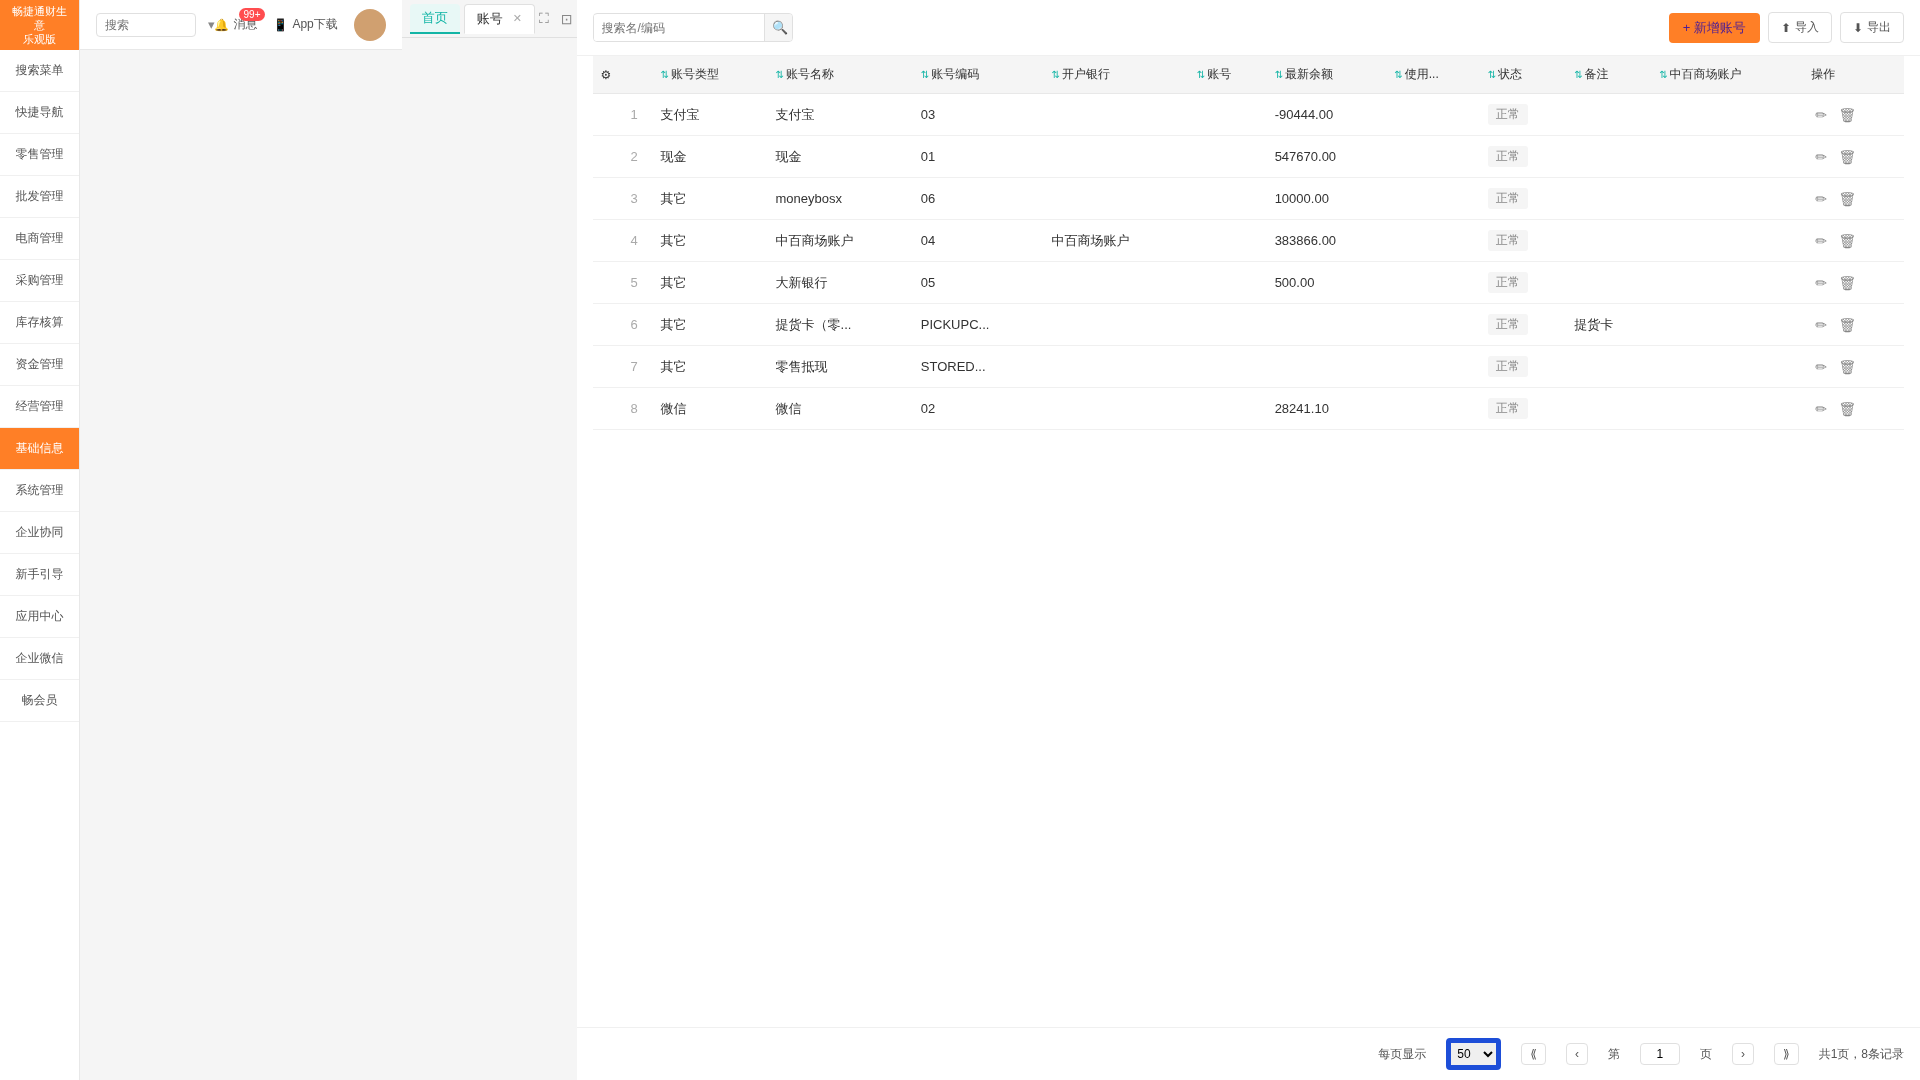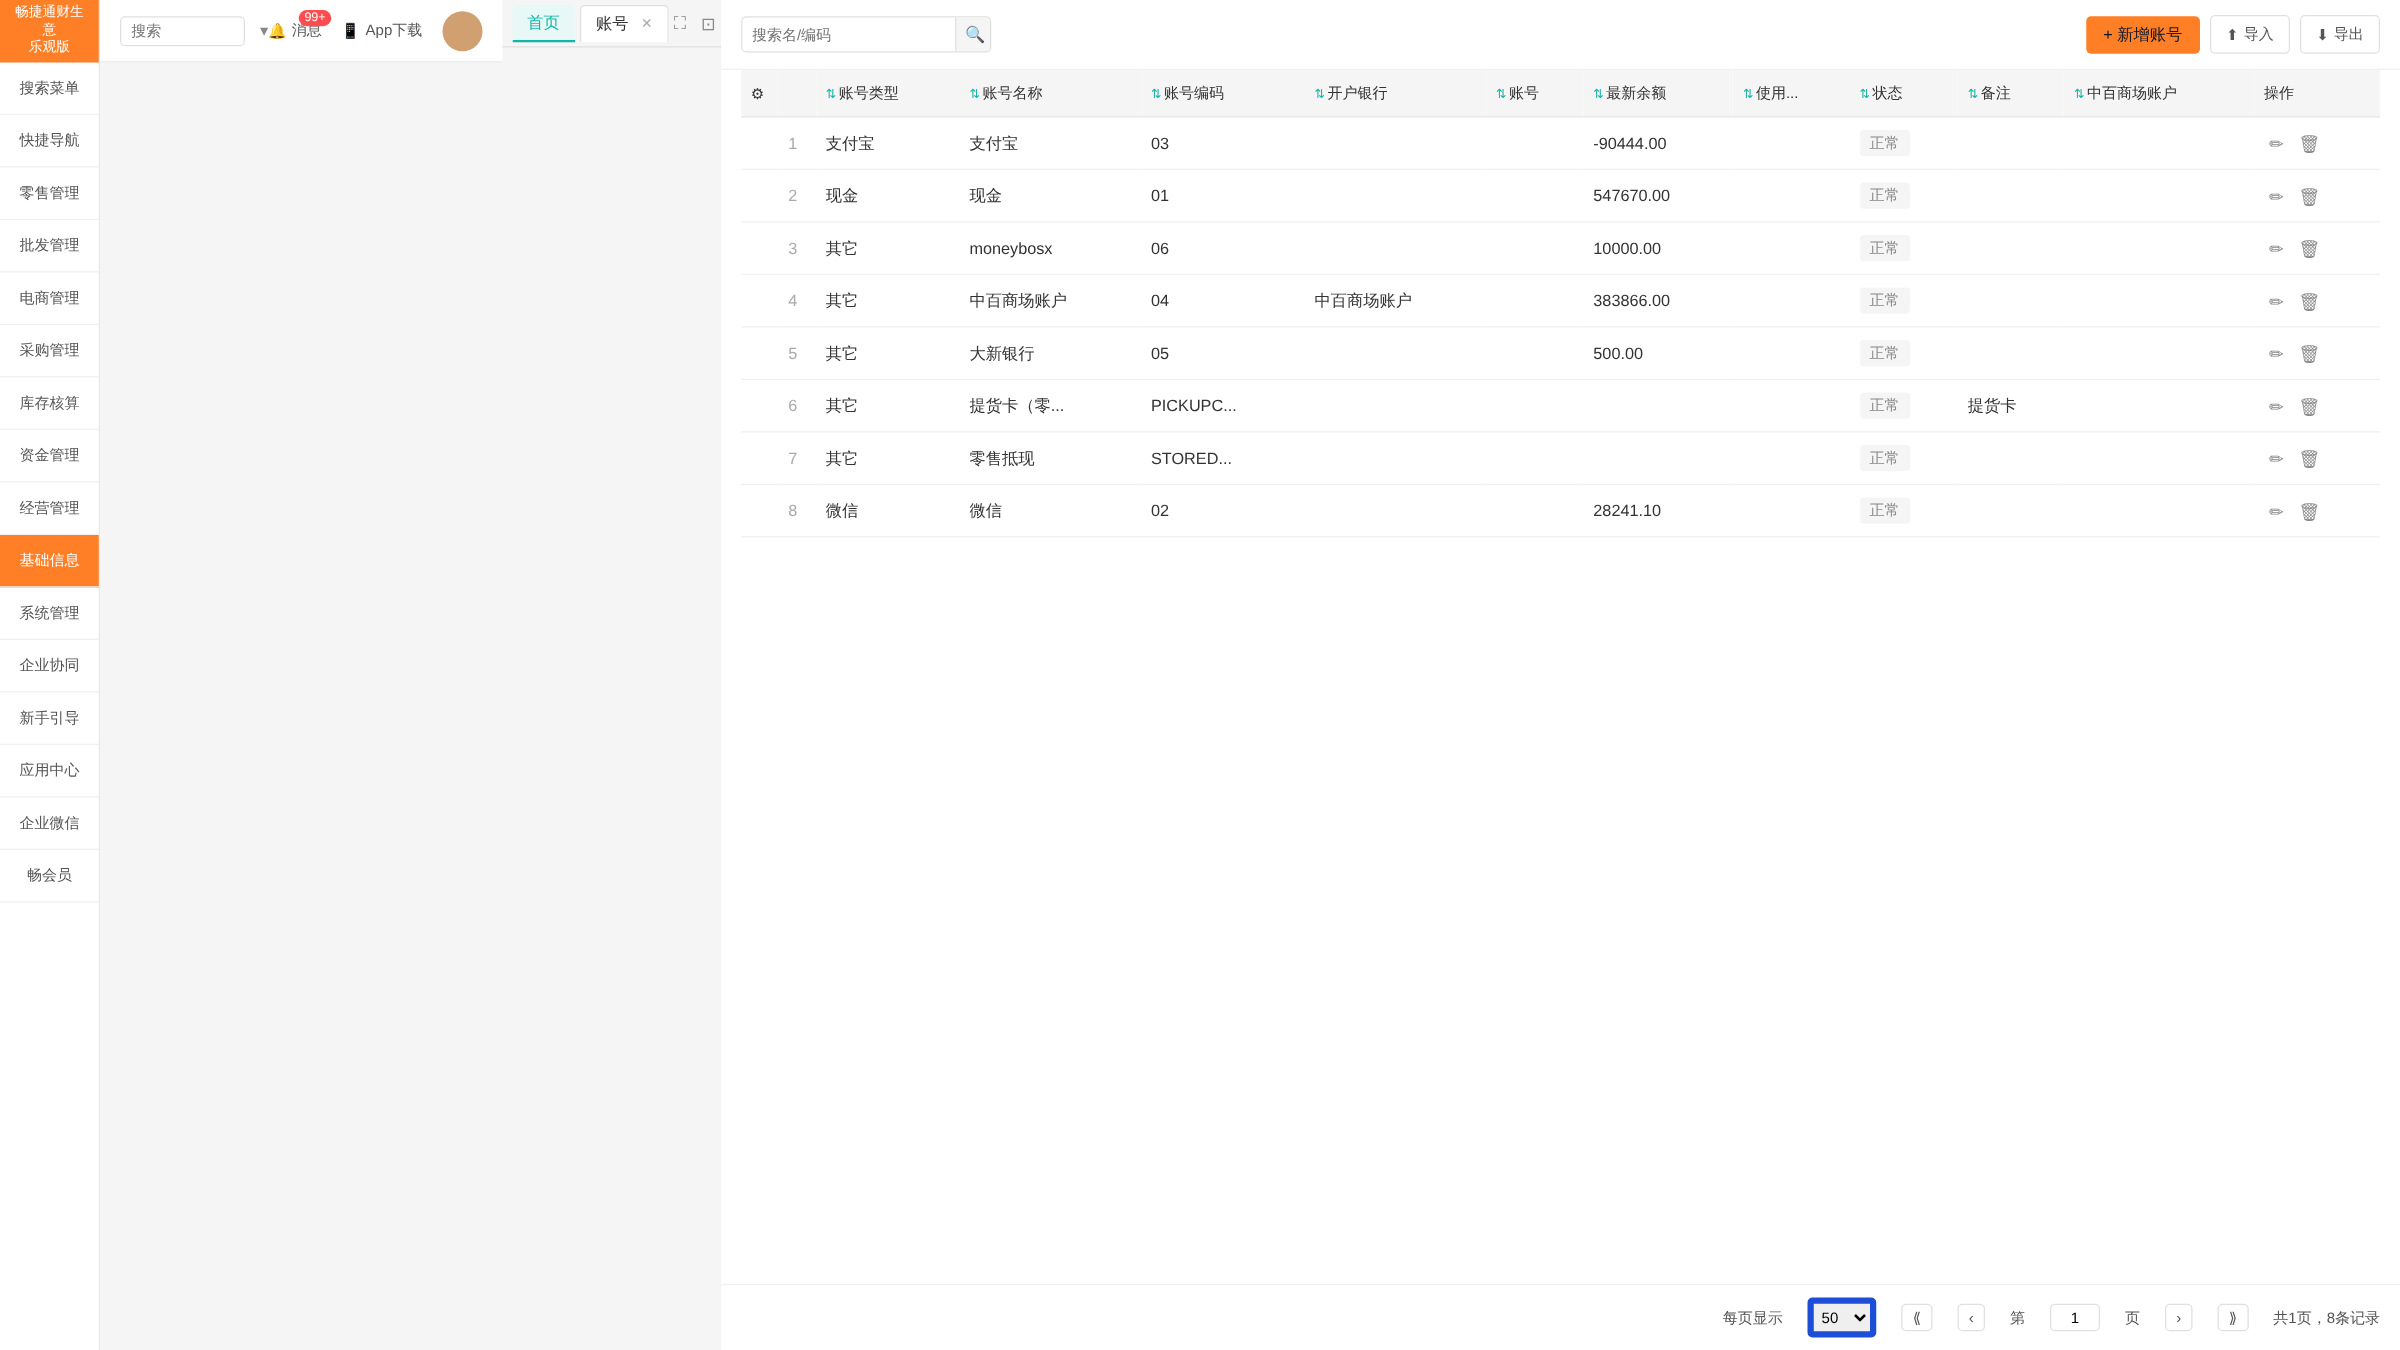--- a/index.html
+++ b/index.html
@@ -14,21 +14,20 @@
       border-right: 1px solid #e8e8e8;
       flex-shrink: 0;
     }
     .sidebar-logo {
       background: #ff7f26;
       height: 50px;
       display: flex;
       align-items: center;
       justify-content: flex-start;
       padding: 8px;
-      font-family: Liberation Mono, monospace;
     }
     .logo-text {
       color: #fff;
       font-size: 11px;
       text-align: center;
       line-height: 1.3;
     }
     .sidebar-item {
       padding: 12px 4px;
       text-align: center;
@@ -127,21 +126,21 @@
       overflow: hidden;
       width: 200px;
     }
     .search-input {
       border: none; outline: none; padding: 6px 8px; font-size: 12px; width: 170px; color: #0c4a6e;
     }
     .search-icon-btn { padding: 6px 8px; background: #f5f5f5; border-left: 1px solid #e0e0e0; cursor: pointer; color: #888; }
 
     .toolbar-right { display: flex; align-items: center; gap: 8px; }
     .btn-add {
-      background: #ff7f26; color: #0f172a; border: none; border-radius: 4px; padding: 6px 14px; cursor: pointer; font-size: 13px; display: flex; align-items: center; gap: 4px;
+      background: #ff7f26; color: #4c1d95; border: none; border-radius: 4px; padding: 6px 14px; cursor: pointer; font-size: 13px; display: flex; align-items: center; gap: 4px;
     }
     .btn-import, .btn-export {
       background: #fff; color: #555; border: 1px solid #e0e0e0; border-radius: 4px; padding: 6px 12px; cursor: pointer; font-size: 12px; display: flex; align-items: center; gap: 4px;
     }
 
     
     .table-wrap { flex: 1; overflow-y: auto; padding: 0 16px; }
     table { width: 100%; border-collapse: collapse; }
     thead tr { background: #f5f5f5; }
     th {

